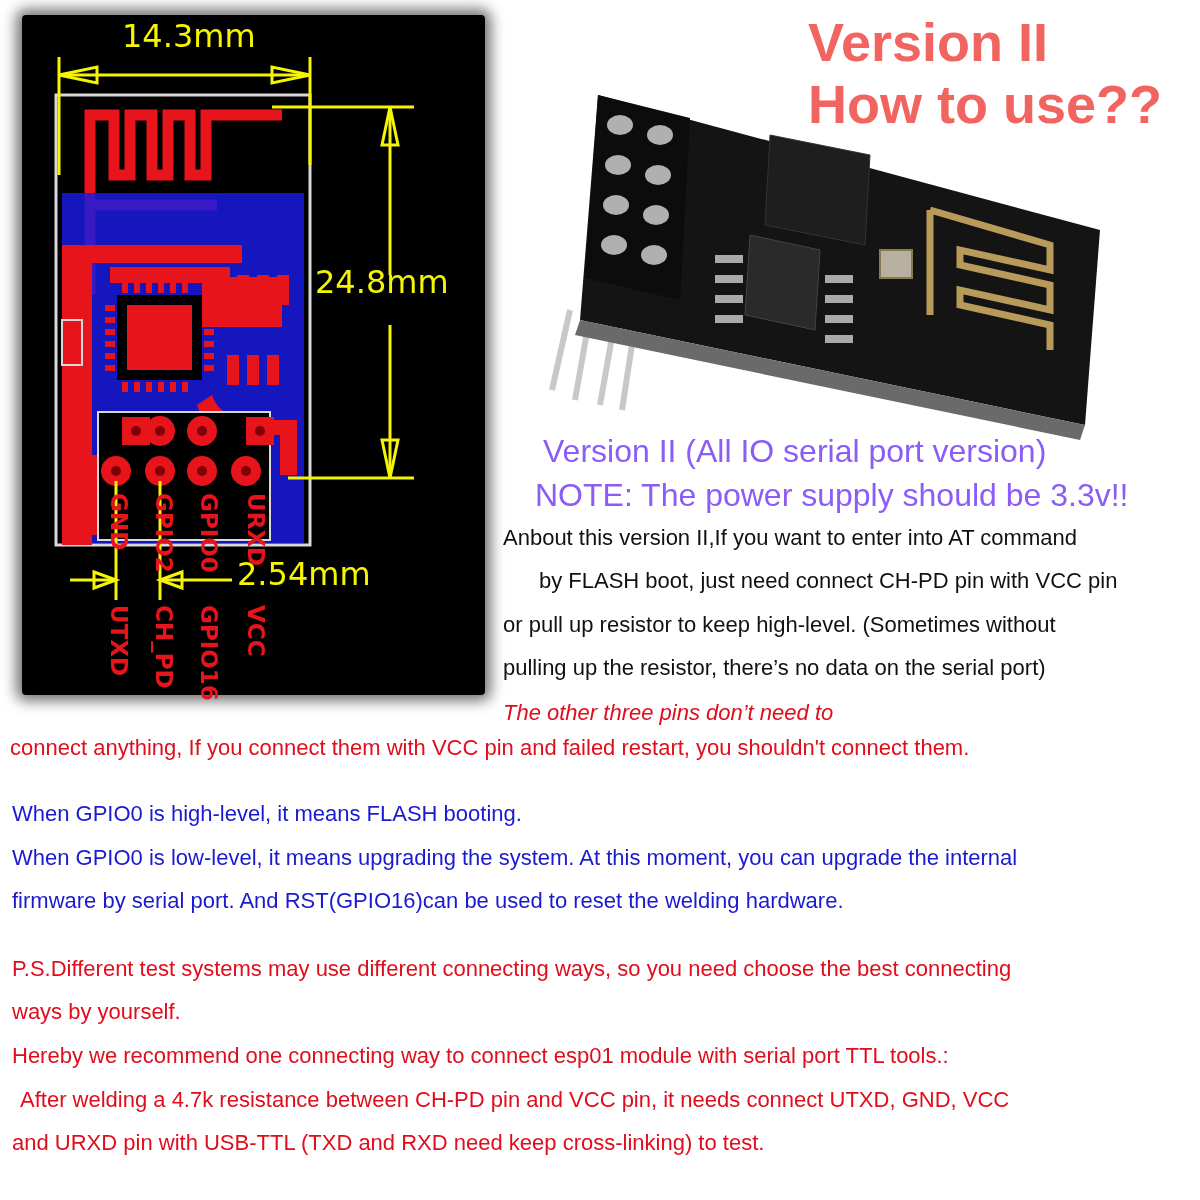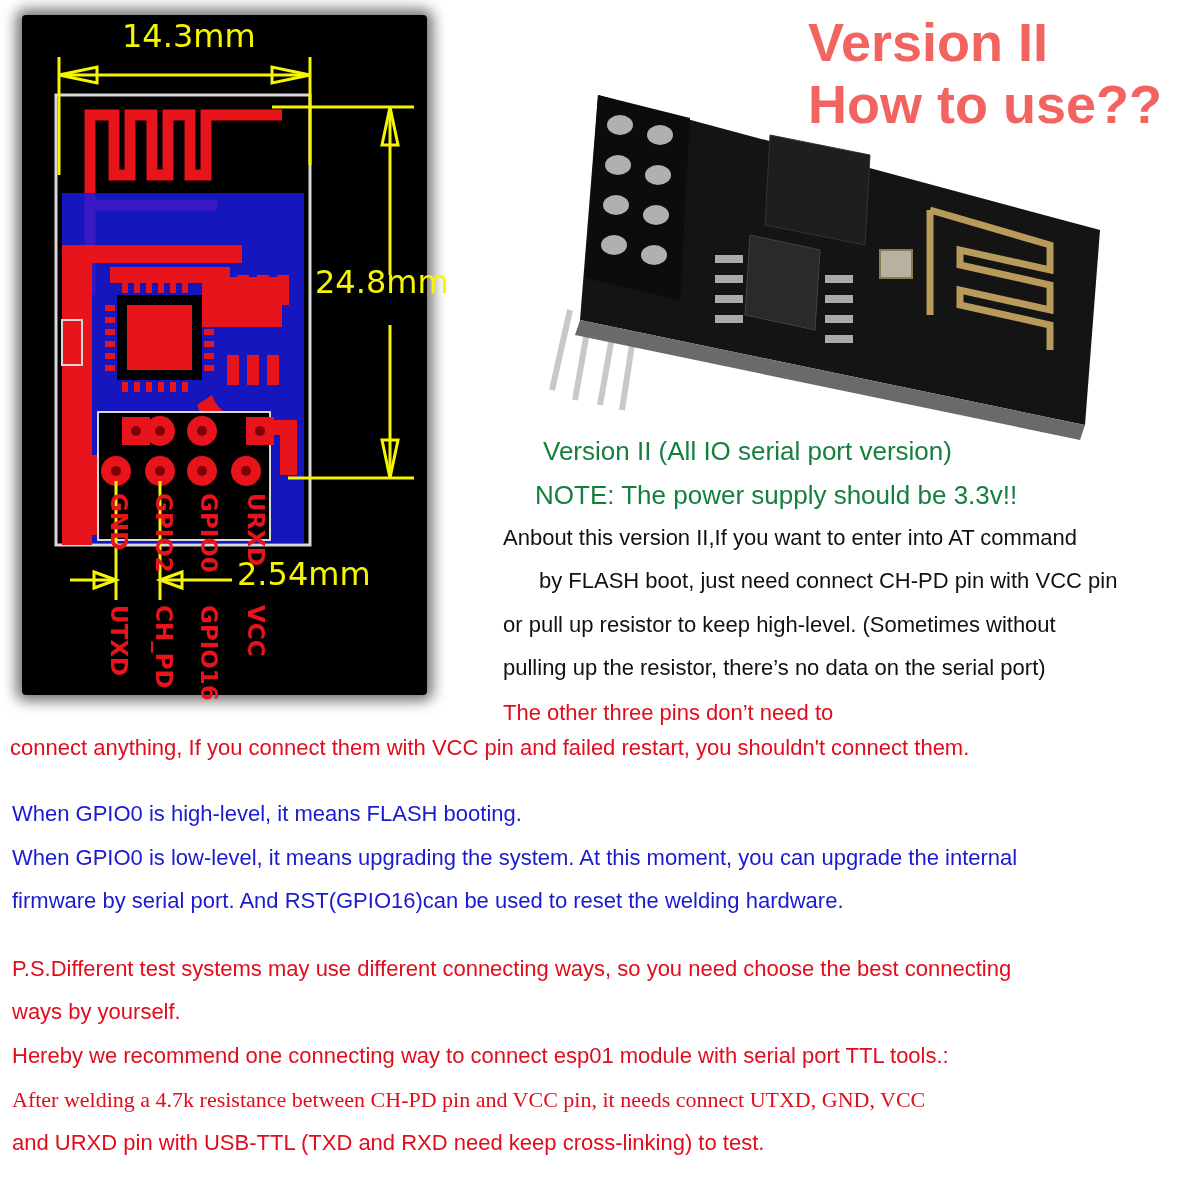--- a/index.html
+++ b/index.html
@@ -1,38 +1,38 @@
 <!DOCTYPE html>
 <html><head>
 <meta charset="utf-8">
 <style>
   html, body { margin:0; padding:0; background:#ffffff; }
   body { width:1200px; height:1200px; position:relative; overflow:hidden;
          font-family:"Liberation Sans", sans-serif; }
   .abs { position:absolute; }
 
   
-  #pcb-panel { left:22px; top:15px; width:405px; height:680px; background:#000;
+  #pcb-panel { left:22px; top:15px; width:463px; height:680px; background:#000;
                box-shadow:0 0 14px 6px rgba(0,0,0,0.55); border-radius:4px; }
   #pcb-svg { position:absolute; left:0; top:0; }
   .dim-label { position:absolute; color:#f5f500; font-size:32px; font-weight:normal;
                font-family:"DejaVu Sans", sans-serif; letter-spacing:0px; }
   .pin-label { position:absolute; color:#e8141c; font-size:23px; font-weight:bold;
                font-family:"DejaVu Sans", sans-serif; transform:rotate(90deg);
                transform-origin:left top; white-space:nowrap; }
 
   
   .headline { color:#f2645f; font-weight:bold; font-size:54px; line-height:60px; }
 
   
   #photo { left:540px; top:80px; width:560px; height:360px; }
 
   .txt { position:absolute; font-size:22px; white-space:nowrap; line-height:26px; }
   .red { color:#e00d1c; }
-  .red-bold { color:#15803d; font-size:26px; }
+  .red-bold { color:#8b5cf6; font-size:32px; }
   .black { color:#111; font-size:22px; }
   .blue { color:#1a1ad0; }
 </style>
 </head>
 <body>
 
 <div id="pcb-panel" class="abs">
   <svg id="pcb-svg" width="463" height="680" viewBox="0 0 463 680">
 
     <rect x="34" y="80" width="254" height="450" fill="none" stroke="#d8d8d8" stroke-width="3"></rect>
@@ -188,24 +188,24 @@
 </svg>
 
 <div class="txt red-bold" style="left:543px;top:438px;">Version  II (All IO serial port version)</div>
 <div class="txt red-bold" style="left:535px;top:482px;">NOTE: The power supply should be 3.3v!!</div>
 
 <div class="txt black" style="left:503px;top:525px;">Anbout this version II,If you want to enter into AT command</div>
 <div class="txt black" style="left:503px;top:568px;margin-left:36px;"> by FLASH boot, just need connect CH-PD pin with VCC pin</div>
 <div class="txt black" style="left:503px;top:612px;"> or pull up resistor to keep high-level. (Sometimes without</div>
 <div class="txt black" style="left:503px;top:655px;">pulling up the resistor, there’s no data on the serial port)</div>
 
-<div class="txt red" style="left:503px;top:700px;">The other three pins don’t need to</div>
+<div class="txt red" style="left:503px;top:700px;font-style:italic;">The other three pins don’t need to</div>
 <div class="txt red" style="left:10px;top:735px;">connect anything, If you connect them with VCC pin and failed restart, you shouldn't connect them.</div>
 
 <div class="txt blue" style="left:12px;top:801px;">When GPIO0 is high-level, it means FLASH booting.</div>
 <div class="txt blue" style="left:12px;top:845px;">When GPIO0 is low-level, it means upgrading the system. At this moment, you can upgrade the internal</div>
 <div class="txt blue" style="left:12px;top:888px;">firmware by serial port. And RST(GPIO16)can be used to reset the welding hardware.</div>
 
 <div class="txt red" style="left:12px;top:956px;">P.S.Different test systems may use different connecting ways, so you need choose the best connecting</div>
 <div class="txt red" style="left:12px;top:999px;">ways by yourself.</div>
 <div class="txt red" style="left:12px;top:1043px;text-align:right;">Hereby we recommend one connecting way to connect esp01 module with  serial port TTL tools.:</div>
-<div class="txt red" style="left:12px;top:1087px;font-family:Liberation Serif, serif;">After welding a 4.7k resistance between CH-PD pin and VCC pin, it needs connect UTXD, GND, VCC</div>
+<div class="txt red" style="left:20px;top:1087px;">After welding a 4.7k resistance between CH-PD pin and VCC pin, it needs connect UTXD, GND, VCC</div>
 <div class="txt red" style="left:12px;top:1130px;">and URXD pin with USB-TTL (TXD and RXD need keep cross-linking) to test.</div>
 
 </body></html>

